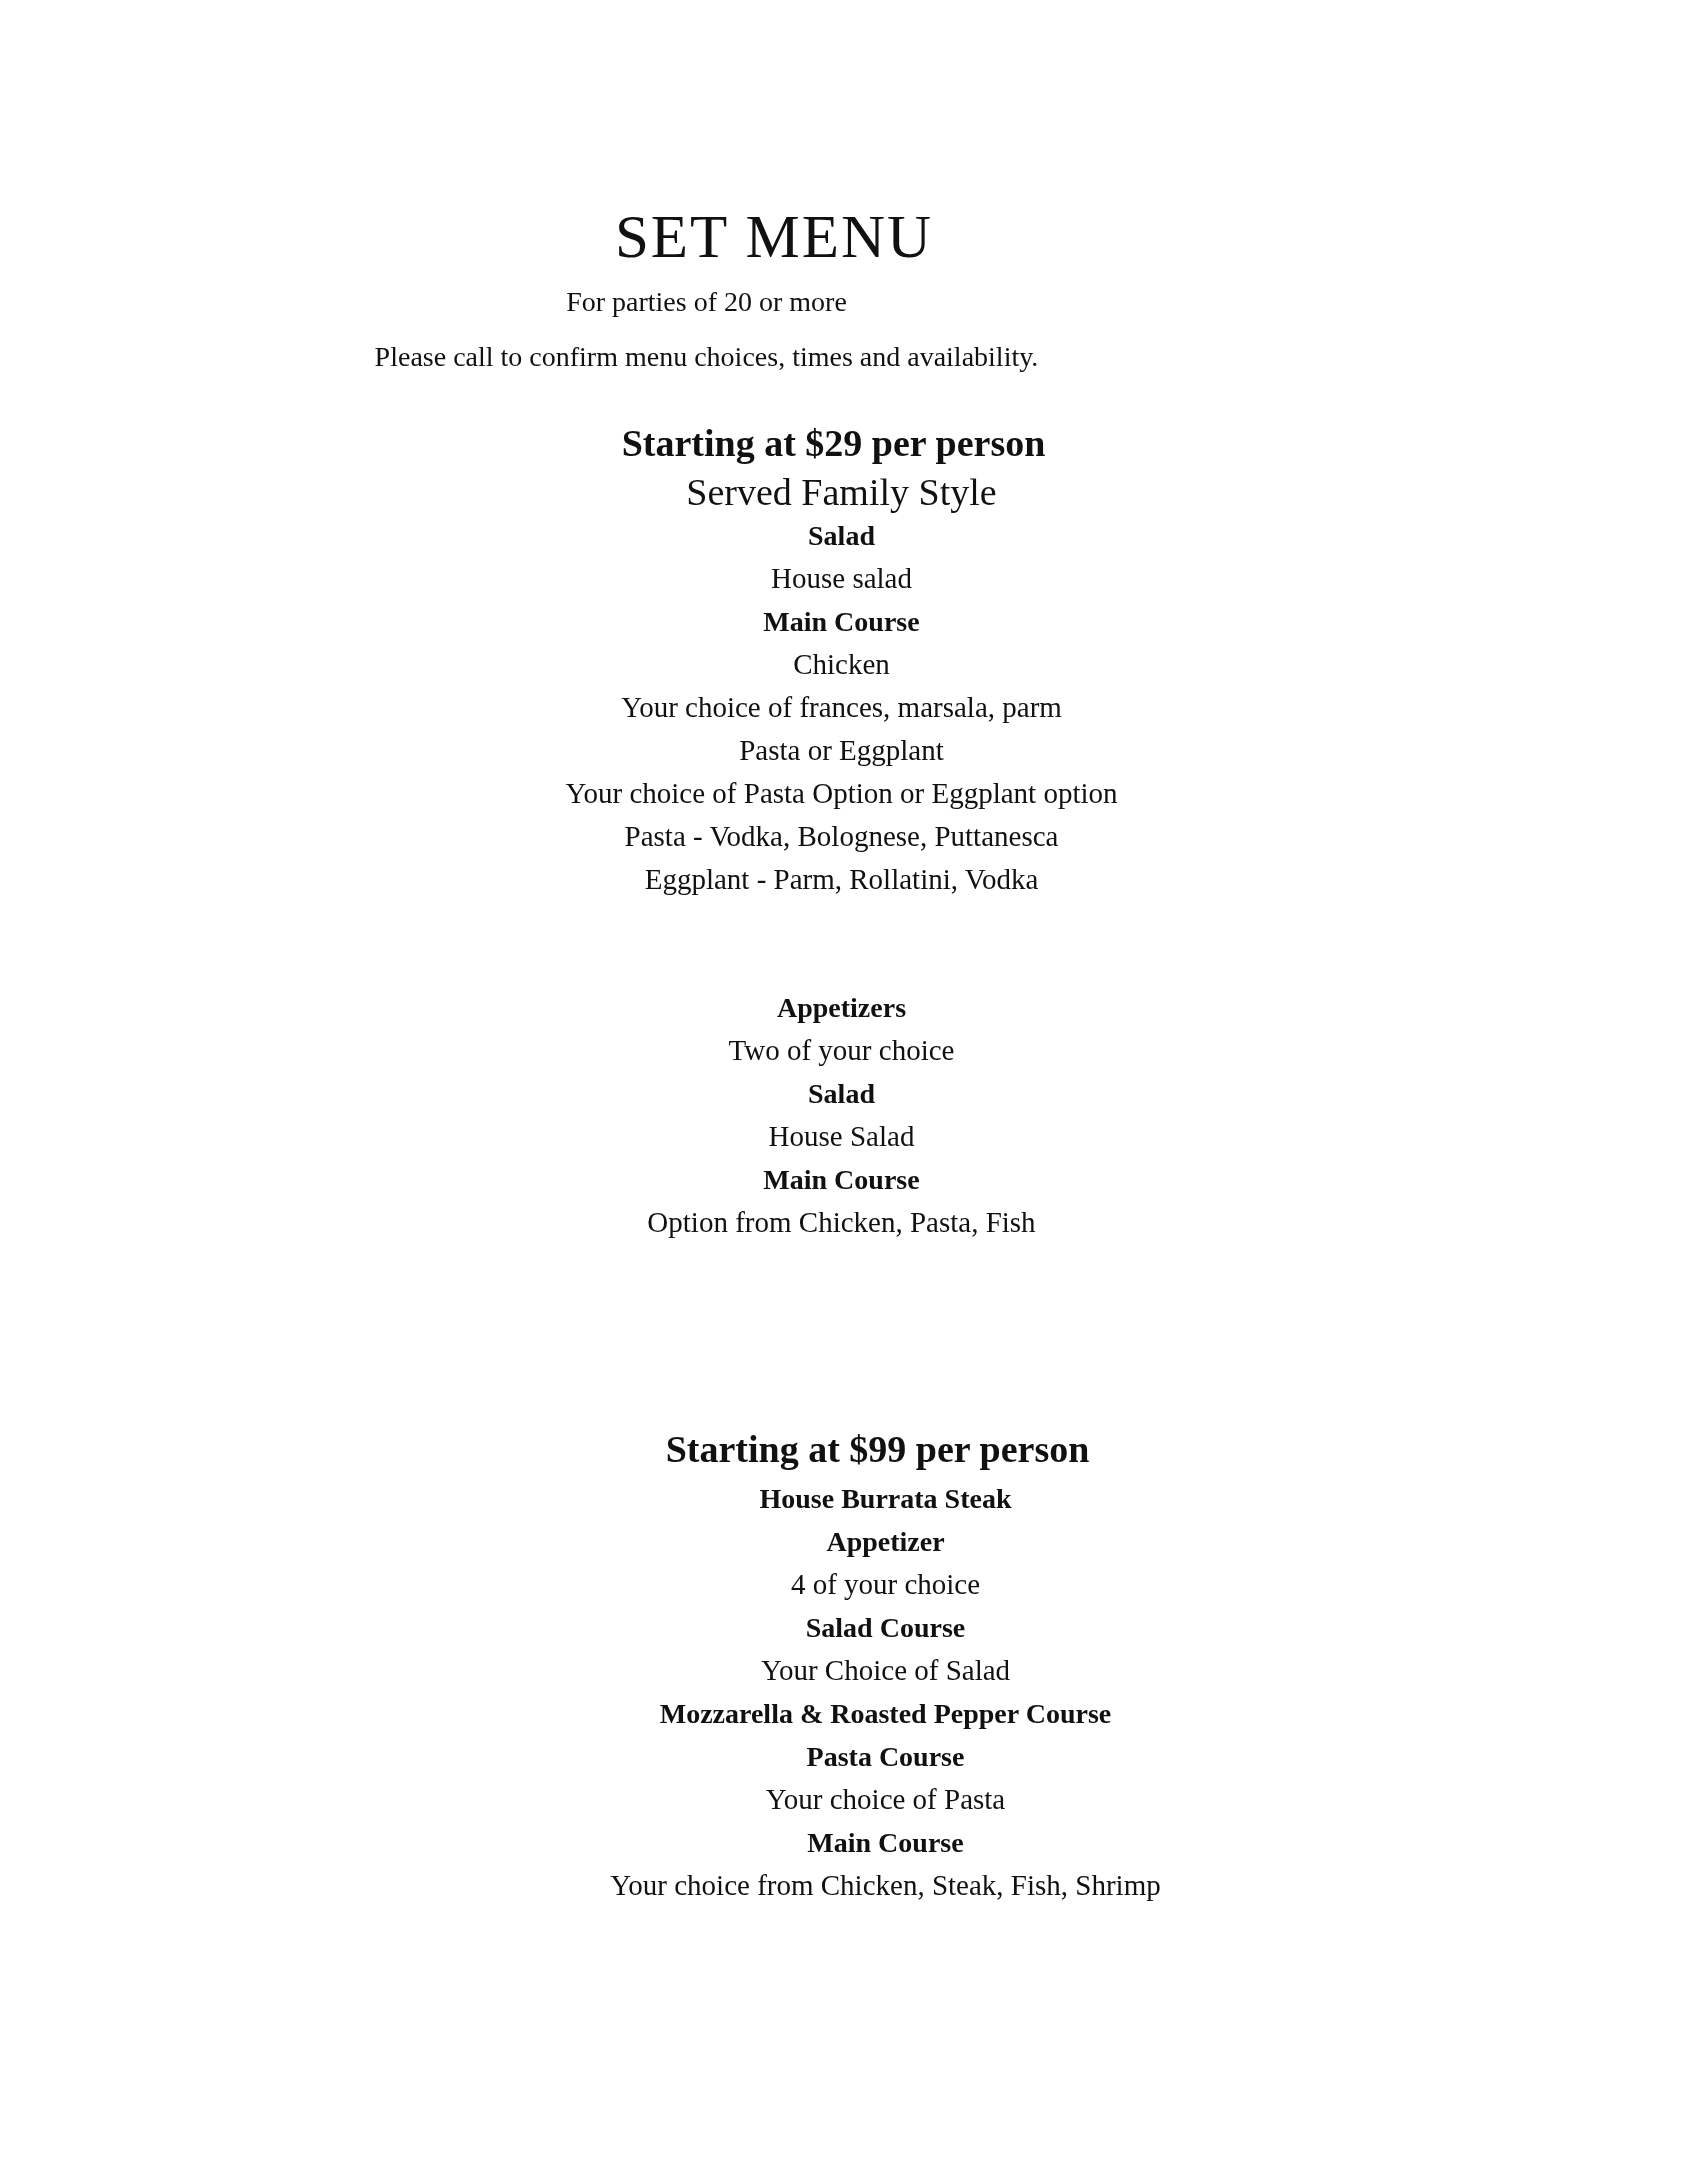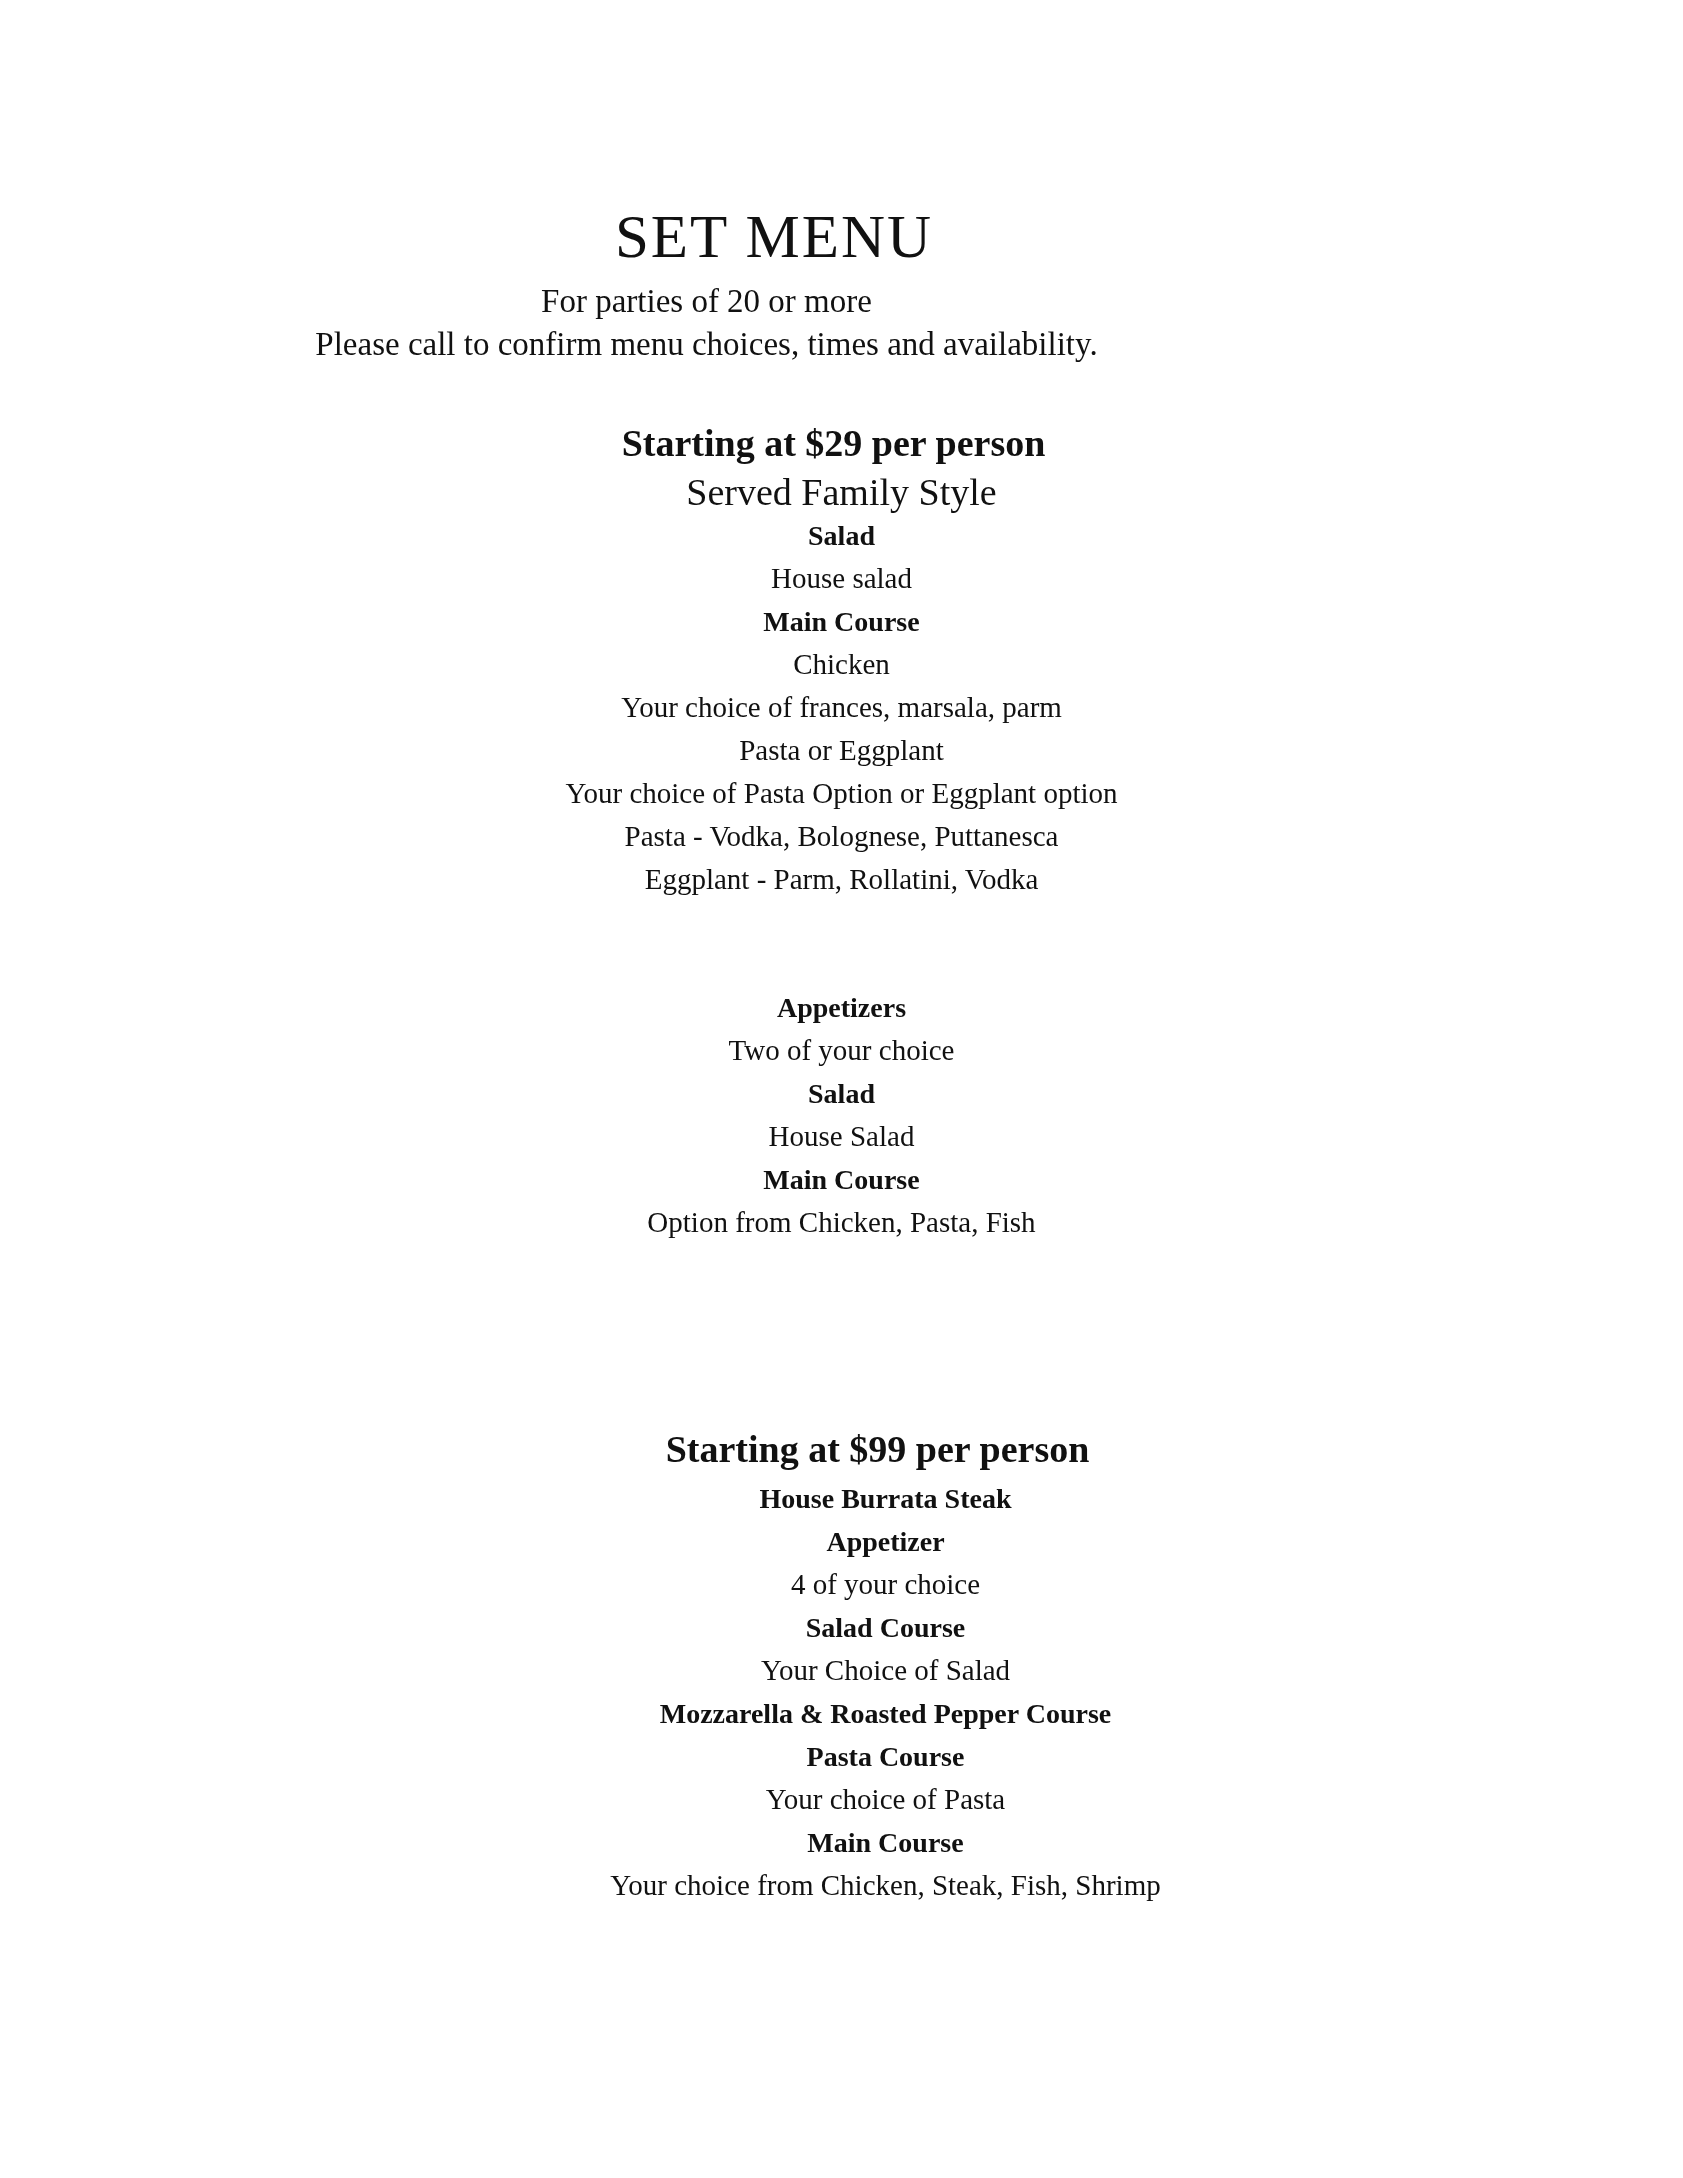--- a/index.html
+++ b/index.html
@@ -1,23 +1,23 @@
 <!DOCTYPE html>
 <html><head>
 <meta charset="utf-8">
 <style>
   html, body { margin: 0; padding: 0; background: #ffffff; }
   body { width: 1683px; height: 2178px; position: relative; overflow: hidden;
          font-family: "Liberation Serif", "DejaVu Serif", serif; color: #111111; }
   .page { position: absolute; left: 0; top: 0; width: 1683px; text-align: center; }
   .title { position: absolute; left: 0; width: 1548px; top: 200px; height: 73px; line-height: 73px;
            font-size: 61px; letter-spacing: 2px; font-weight: normal; }
-  .subtitle { position: absolute; left: 0; width: 1413px; height: 43px; line-height: 43px; font-size: 33px; }
+  .subtitle { position: absolute; left: 0; width: 1413px; height: 43px; line-height: 43px; font-size: 28px; }
   .sub1 { top: 280px; }
-  .sub2 { top: 323px; }
+  .sub2 { top: 335px; }
   .section { position: absolute; left: 0; width: 1683px; }
   .sec1 { top: 418px; }
   .sec2 { top: 986px; }
   .sec3 { top: 1424px; padding-left: 44px; }
   .heading { height: 50px; line-height: 50px; font-size: 38px; font-weight: bold; margin: 0 16px 3px 0; }
   .line { height: 43px; line-height: 43px; font-size: 29px; }
   .line.bold { font-weight: bold; font-size: 28px; }
   .line.lead { font-size: 38px; }
 </style>
 </head>

